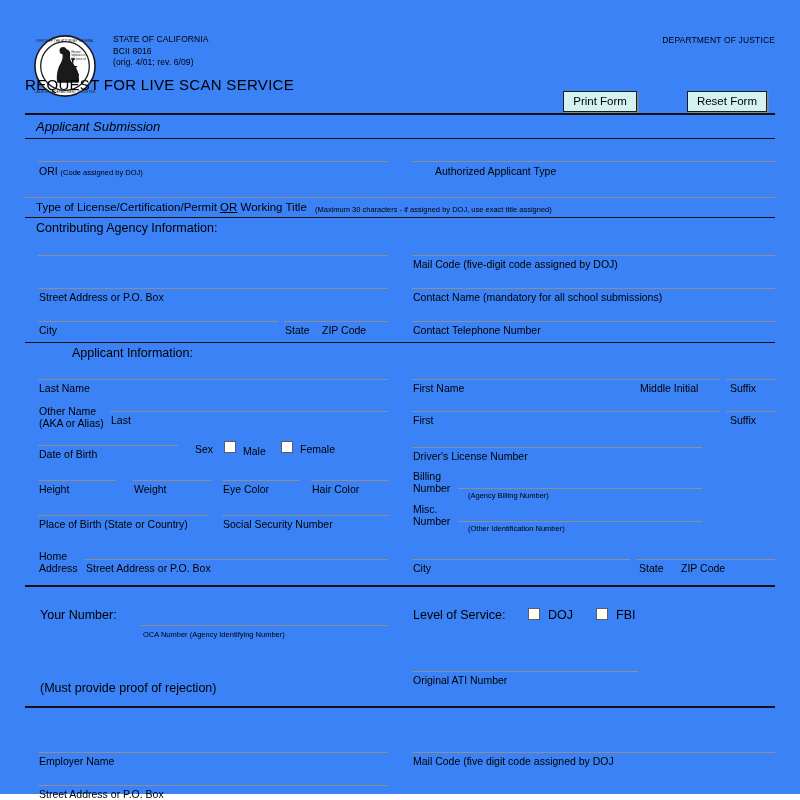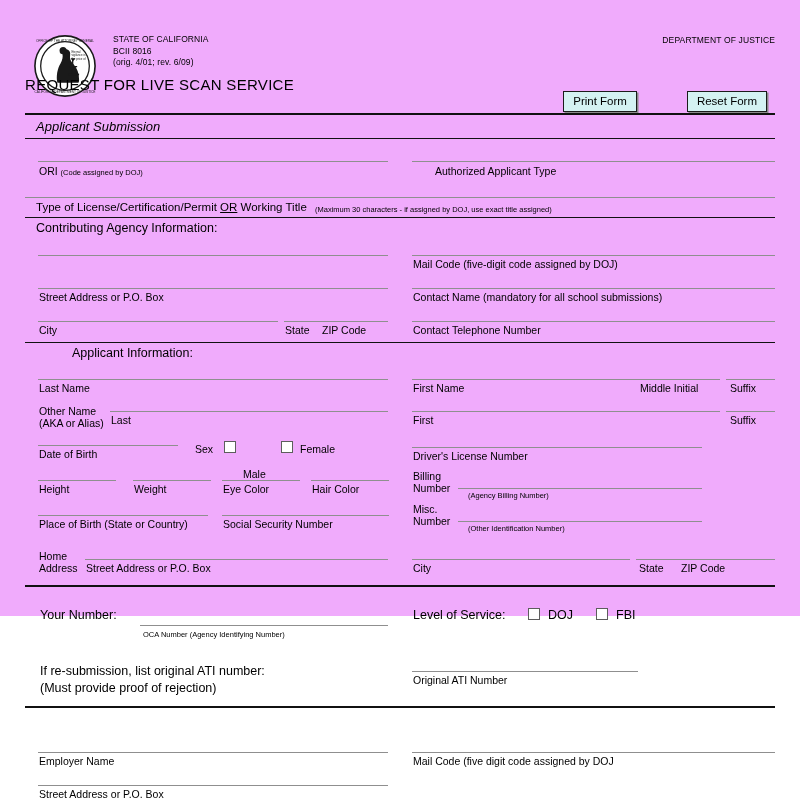--- a/index.html
+++ b/index.html
@@ -5,21 +5,21 @@
 <style>
   * { box-sizing: border-box; }
   html, body {
     margin: 0; padding: 0;
     width: 800px; height: 800px;
     background: #ffffff;
     font-family: "Liberation Sans", sans-serif;
     color: #000;
     overflow: hidden;
   }
-  .page { position: relative; width: 800px; height: 616px; background:#f0abfc; }
+  .page { position: relative; width: 800px; height: 794px; background:#3b82f6; }
 
   
   .header { position:absolute; left:25px; top:30px; width:750px; height:80px; }
   .seal {
     position:absolute; left:8px; top:4px; width:64px; height:64px;
   }
   .agency-block { position:absolute; left:88px; top:4px; }
   .agency-line { font-size:8.5px; line-height:11.5px; letter-spacing:.1px; }
   .dept { position:absolute; right:0; top:5px; font-size:8.5px; letter-spacing:.15px; }
   .form-title {
@@ -163,21 +163,21 @@
 
   <div class="fl" style="left:412px; top:411px; width:308px;"></div>
   <div class="lbl" style="left:413px; top:414px;">First</div>
   <div class="fl" style="left:726px; top:411px; width:49px;"></div>
   <div class="lbl" style="left:730px; top:414px;">Suffix</div>
 
   <div class="fl" style="left:38px; top:445px; width:140px;"></div>
   <div class="lbl" style="left:39px; top:448px;">Date of Birth</div>
   <div class="lbl" style="left:195px; top:443px;">Sex</div>
   <div class="cbx" style="left:224px; top:441px;"></div>
-  <div class="lbl" style="left:243px; top:468px;">Male</div>
+  <div class="lbl" style="left:243px; top:445px;">Male</div>
   <div class="cbx" style="left:281px; top:441px;"></div>
   <div class="lbl" style="left:300px; top:443px;">Female</div>
 
   <div class="fl" style="left:412px; top:447px; width:290px;"></div>
   <div class="lbl" style="left:413px; top:450px;">Driver's License Number</div>
 
   <div class="fl" style="left:38px; top:480px; width:78px;"></div>
   <div class="lbl" style="left:39px; top:483px;">Height</div>
   <div class="fl" style="left:133px; top:480px; width:78px;"></div>
   <div class="lbl" style="left:134px; top:483px;">Weight</div>
@@ -217,21 +217,20 @@
   <div class="lbl-hd" style="left:40px; top:608px;">Your Number:</div>
   <div class="fl" style="left:140px; top:625px; width:248px;"></div>
   <div class="lbl-sm" style="left:143px; top:630px;">OCA Number (Agency Identifying Number)</div>
 
   <div class="lbl-hd" style="left:413px; top:608px;">Level of Service:</div>
   <div class="cbx" style="left:528px; top:608px;"></div>
   <div class="lbl-hd" style="left:548px; top:608px;">DOJ</div>
   <div class="cbx" style="left:596px; top:608px;"></div>
   <div class="lbl-hd" style="left:616px; top:608px;">FBI</div>
 
-  <div class="lbl-hd" style="left:40px; top:664px;">If re-submission, list original ATI number:</div>
   <div class="lbl-hd" style="left:40px; top:681px;">(Must provide proof of rejection)</div>
 
   <div class="fl" style="left:412px; top:671px; width:226px;"></div>
   <div class="lbl" style="left:413px; top:674px;">Original ATI Number</div>
 
   <div class="rule-thick" style="top:706px;"></div>
 
   <div class="fl" style="left:38px; top:752px; width:350px;"></div>
   <div class="lbl" style="left:39px; top:755px;">Employer Name</div>
 

